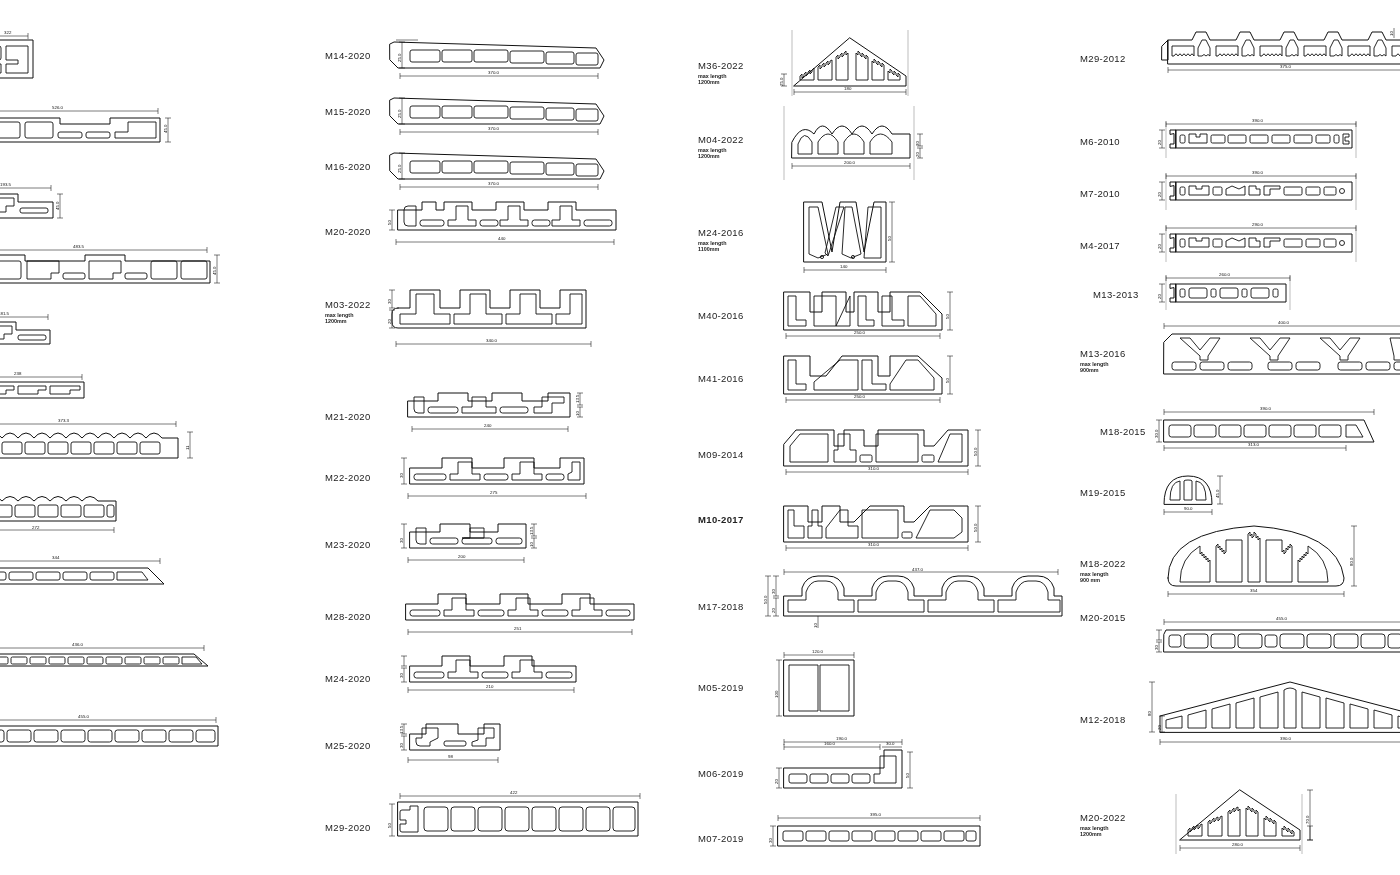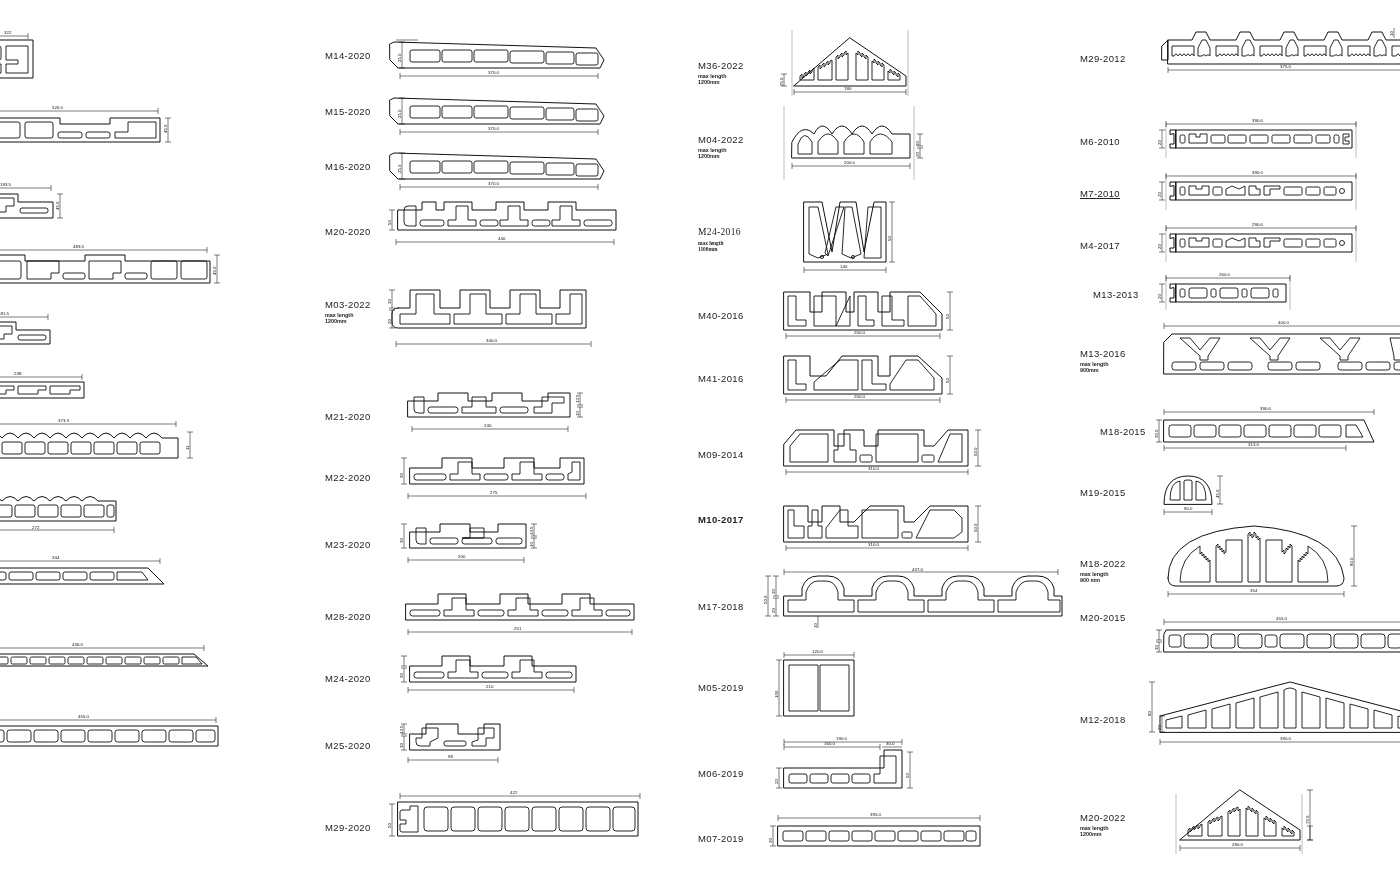--- a/index.html
+++ b/index.html
@@ -497,21 +497,21 @@
         <path class="inner" d="M100 54 L100 42 Q110 26 122 42 L122 54 Z"></path>
         <path class="dim" d="M150 34 L150 46 M147 34 L153 34 M147 46 L153 46"></path>
         <text class="dimtxt" x="149" y="46" transform="rotate(-90 149 46)">30</text>
         <path class="dim" d="M150 48 L150 58 M147 48 L153 48 M147 58 L153 58"></path>
         <text class="dimtxt" x="149" y="57" transform="rotate(-90 149 57)">20</text>
         <path class="dim" d="M22 66 L140 66 M22 63 L22 69 M140 63 L140 69"></path>
         <text class="dimtxt" x="74" y="64">200.0</text>
       </svg>
     </div>
 
-    <div class="lbl" style="left:8px;top:227px;font-family:Liberation Serif, serif;">
+    <div class="lbl" style="left:8px;top:227px;">
       <span class="code">M24-2016</span>
       <span class="note">max length<br>1100mm</span>
     </div>
     <div class="fig" style="left:88px;top:196px;">
       <svg width="140" height="80" viewBox="0 0 140 80">
         <path class="prof" d="M26 6 L44 6 L54 56 L62 6 L78 6 L86 56 L96 6 L108 6 L108 66 L26 66 Z"></path>
         <path class="inner" d="M31 11 L40 11 L50 58 L40 62 L31 58 Z"></path>
         <path class="inner" d="M58 11 L66 11 L50 60 L47 57 Z"></path>
         <path class="inner" d="M67 11 L74 11 L83 58 L73 62 L64 58 Z"></path>
         <path class="inner" d="M90 11 L103 11 L103 62 L86 62 Z"></path>
@@ -733,21 +733,21 @@
           <rect x="178" y="23" width="5" height="8" rx="1.5"></rect>
           <path d="M187 22 L193 22 L193 25 L189 25 L189 29 L193 29 L193 32 L187 32 Z"></path>
         </g>
         <path class="dim" d="M6 18 L6 36 M3 18 L9 18 M3 36 L9 36"></path>
         <text class="dimtxt" x="5" y="33" transform="rotate(-90 5 33)">20</text>
         <path class="dim" d="M10 12 L200 12 M10 9 L10 15 M200 9 L200 15"></path>
         <text class="dimtxt" x="96" y="10">390.0</text>
       </svg>
     </div>
 
-    <div class="lbl" style="left:10px;top:188px;text-decoration:underline;">
+    <div class="lbl" style="left:10px;top:188px;">
       <span class="code">M7-2010</span>
     </div>
     <div class="fig" style="left:86px;top:164px;">
       <svg width="260" height="50" viewBox="0 0 260 50">
         <path class="ext" d="M10 10 L10 46 M200 10 L200 46"></path>
         <path class="prof" d="M14 22 L14 18 L20 18 L20 36 L14 36 L14 32 L18 32 L18 22 Z"></path>
         <path class="prof" d="M20 18 L196 18 L196 36 L20 36 Z"></path>
         <g class="inner">
           <rect x="24" y="23" width="5" height="8" rx="1.5"></rect>
           <path d="M33 31 L33 22 L40 22 L40 25 L46 25 L46 22 L53 22 L53 31 Z"></path>

